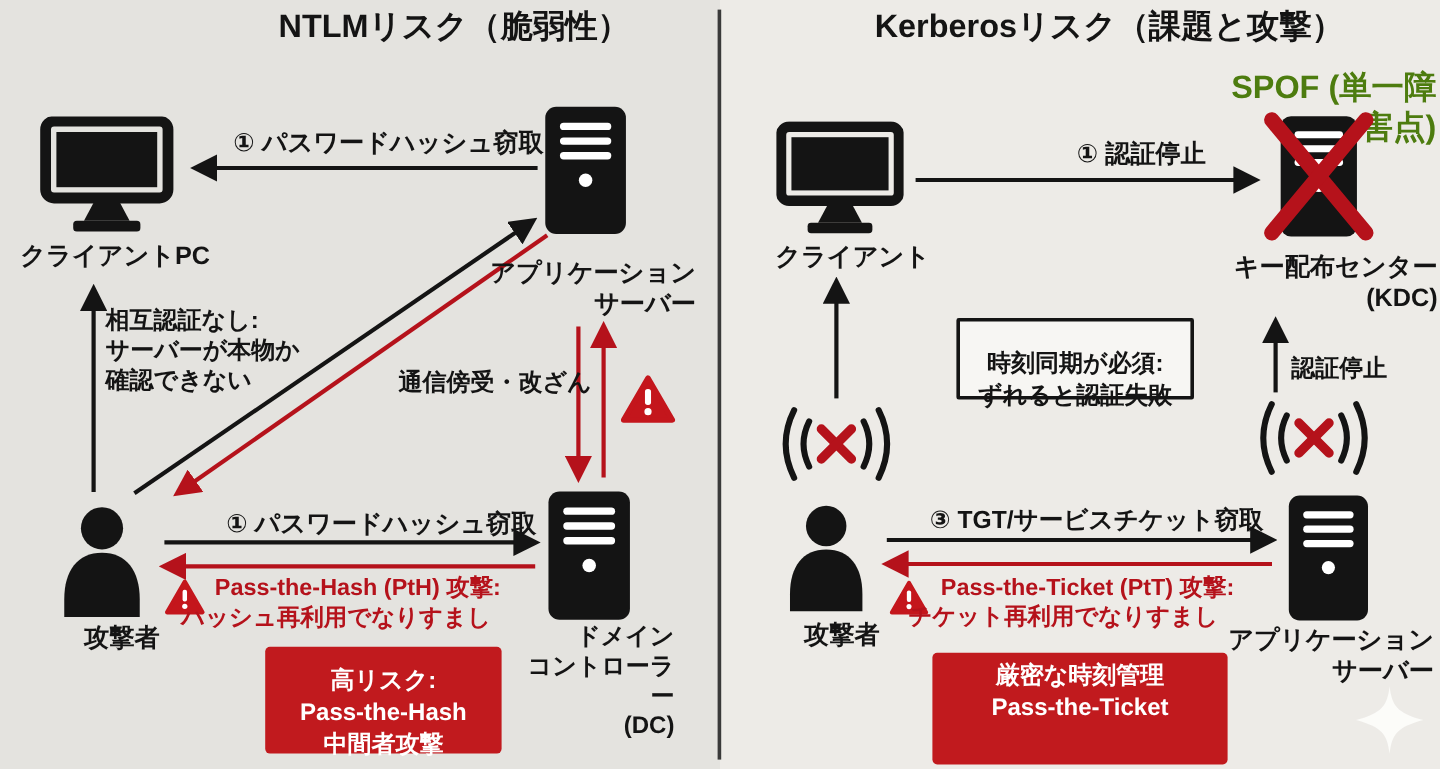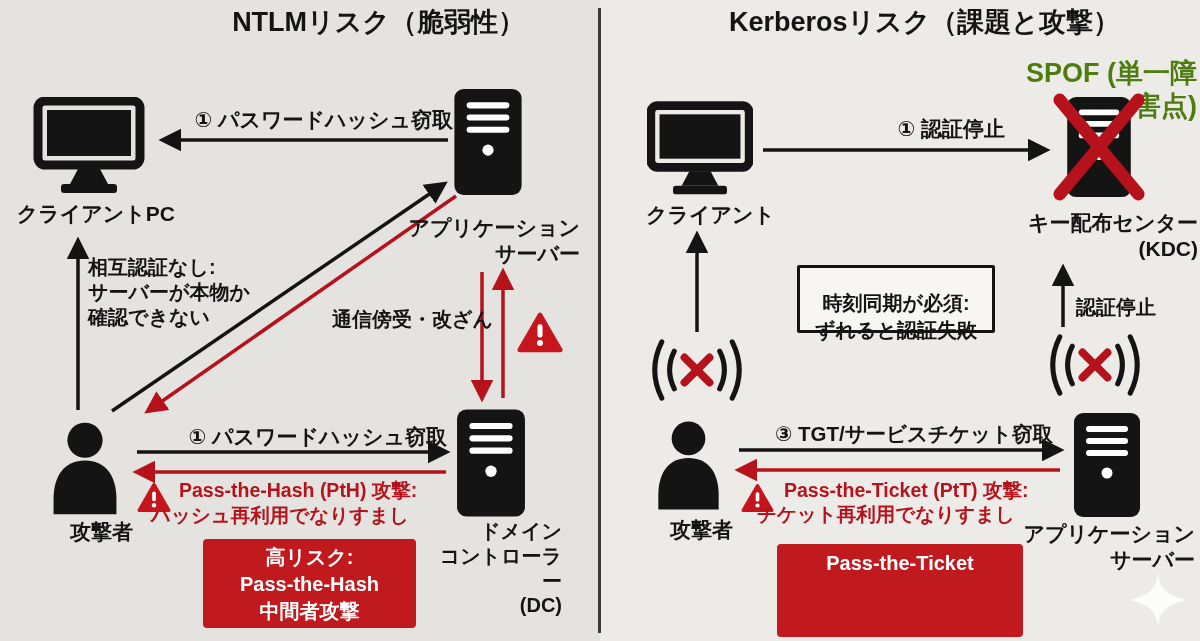--- a/index.html
+++ b/index.html
@@ -128,21 +128,21 @@
 <div class="abs" style="left:137px;top:482px;width:34px;height:31px">
   <svg viewBox="0 0 100 92">
     <path d="M50 8 L94 84 L6 84 Z" fill="#c4161c" stroke="#c4161c" stroke-width="10" stroke-linejoin="round"></path>
     <rect x="44.5" y="28" width="11" height="29" rx="5" fill="#ffffff"></rect>
     <circle cx="50" cy="69" r="6.5" fill="#ffffff"></circle>
   </svg>
 </div>
 <div class="abs txt red" style="left:179px;top:478px;width:280px;font-size:19.5px">Pass-the-Hash (PtH) 攻撃:</div>
 <div class="abs txt red" style="left:151px;top:503px;width:300px;font-size:19.5px">ハッシュ再利用でなりすまし</div>
 
-<div class="abs riskbox" style="left:203px;top:539px;width:213px;height:89px;padding-top:5px;font-size:20px">
+<div class="abs riskbox" style="left:221px;top:539px;width:197px;height:89px;padding-top:15px;font-size:20px">
   <span>高リスク:</span>
   <span>Pass-the-Hash</span>
   <span>中間者攻撃</span>
 </div>
 
 <div class="abs txt center" style="left:640px;top:6px;width:480px;font-size:27px">Kerberosリスク（課題と攻撃）</div>
 
 <div class="abs txt center red" style="left:1002px;top:57px;width:195px;font-size:27px;color:#4d7c0f">SPOF (単一障害点)</div>
 
 <div class="abs" style="left:647px;top:101px;width:106px;height:98px">
@@ -234,20 +234,21 @@
   <svg viewBox="0 0 100 92">
     <path d="M50 8 L94 84 L6 84 Z" fill="#c4161c" stroke="#c4161c" stroke-width="10" stroke-linejoin="round"></path>
     <rect x="44.5" y="28" width="11" height="29" rx="5" fill="#ffffff"></rect>
     <circle cx="50" cy="69" r="6.5" fill="#ffffff"></circle>
   </svg>
 </div>
 <div class="abs txt red" style="left:784px;top:478px;width:290px;font-size:19.5px">Pass-the-Ticket (PtT) 攻撃:</div>
 <div class="abs txt red" style="left:757px;top:502px;width:300px;font-size:19.5px">チケット再利用でなりすまし</div>
 
 <div class="abs riskbox" style="left:777px;top:544px;width:246px;height:93px;padding-top:6px;font-size:20px">
+  <span>厳密な時刻管理</span>
   <span>Pass-the-Ticket</span>
 </div>
 
 <div class="abs" style="left:1128px;top:570px;width:60px;height:60px;opacity:.95">
   <svg viewBox="0 0 60 60">
     <path d="M30 2 C32 18 36 24 58 30 C36 36 32 42 30 58 C28 42 24 36 2 30 C24 24 28 18 30 2 Z" fill="#fdfdfb"></path>
   </svg>
 </div>
 
 </body></html>

